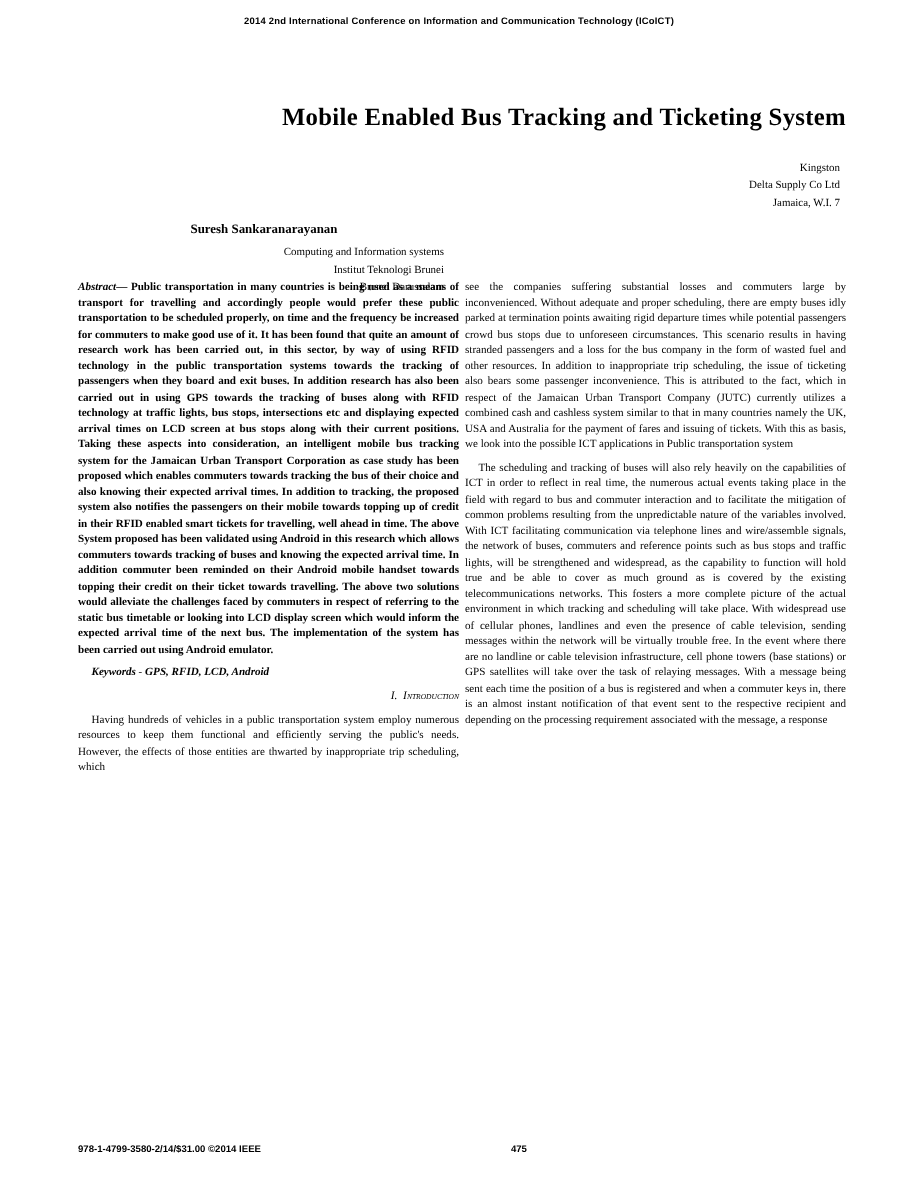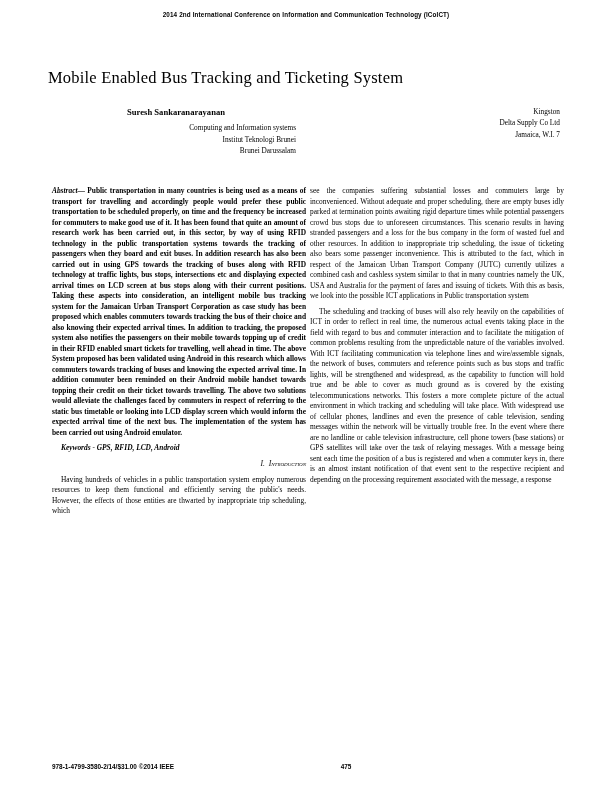--- a/index.html
+++ b/index.html
@@ -33,24 +33,24 @@
     font-size: 6.3px;
     font-weight: bold;
     letter-spacing: 0.15px;
     color: #000;
   }
   .title {
     position: absolute;
     left: 48px;
     right: 48px;
     top: 68px;
-    text-align: left;
+    text-align: right;
     font-family: "Liberation Serif", serif;
     font-size: 16.5px;
-    font-weight: normal;
+    font-weight: bold;
     letter-spacing: 0.2px;
   }
   .authors {
     position: absolute;
     left: 56px;
     right: 52px;
     top: 106px;
     display: flex;
     flex-direction: row;
   }
@@ -67,20 +67,21 @@
   }
   .author-block.right {
     text-align: left;
     padding-left: 4px;
     box-sizing: border-box;
   }
   .author-name {
     font-size: 8.6px;
     font-weight: bold;
     margin-bottom: 3px;
+    margin-top: 40px;
   }
   .author-line {
     display: block;
     text-align: right;
   }
   .mail-link {
     color: #0000cc;
     text-decoration: underline;
   }
   .columns {

